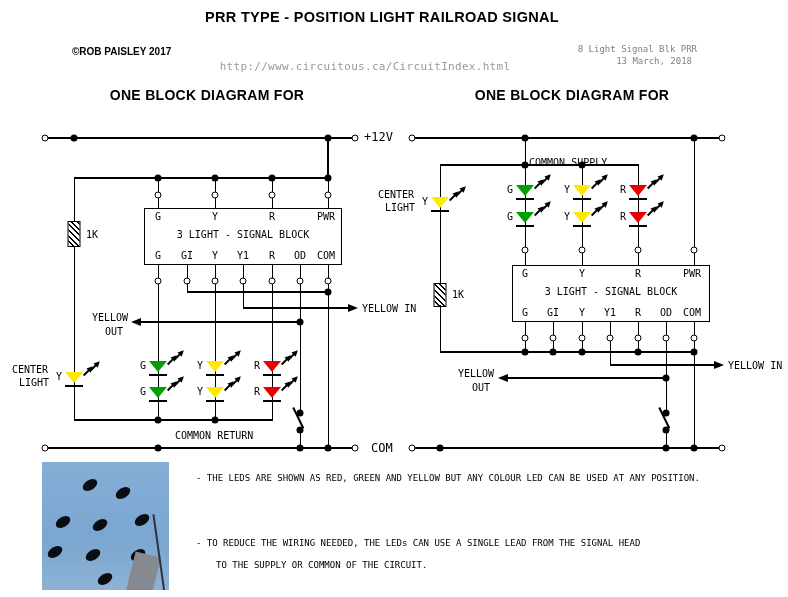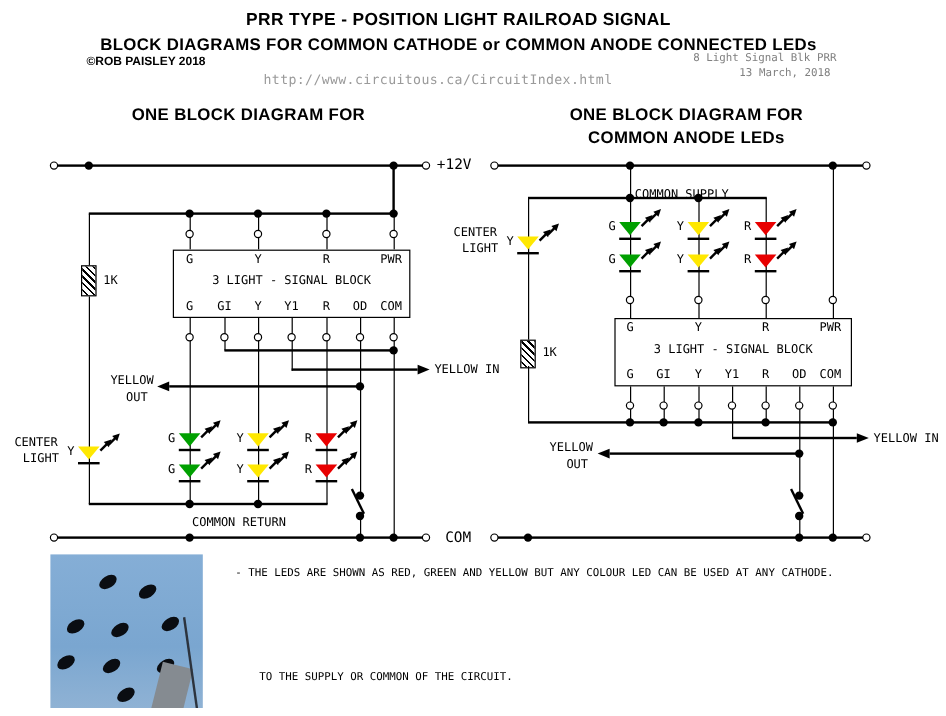--- a/index.html
+++ b/index.html
@@ -45,22 +45,21 @@
   .photo .hood{position:absolute;width:16px;height:10px;background:#0a0d12;border-radius:50%;transform:rotate(-32deg);}
   .photo .mast{position:absolute;left:88px;top:92px;width:26px;height:44px;background:#858b91;transform:rotate(14deg);}
   .photo .cable{position:absolute;left:116px;top:52px;width:1.5px;height:80px;background:#2c333d;transform:rotate(-8deg);}
 </style>
 </head>
 <body>
 
 <div class="canvas">
 
   <div class="hdg" style="left:382px;top:8px;font-size:14.5px">PRR TYPE - POSITION LIGHT RAILROAD SIGNAL</div>
-  <div class="hdg" style="left:382px;top:28px">BLOCK DIAGRAMS FOR COMMON CATHODE or COMMON ANODE CONNECTED LEDs</div>
-  <div style="position:absolute;left:72px;top:46px;font:bold 10px 'Liberation Sans',sans-serif;white-space:nowrap">©ROB PAISLEY 2018</div>
+  <div style="position:absolute;left:72px;top:46px;font:bold 10px 'Liberation Sans',sans-serif;white-space:nowrap">©ROB PAISLEY 2017</div>
   <div class="muted" style="right:91px;top:44px">8 Light Signal Blk PRR</div>
   <div class="muted" style="right:96px;top:56px">13 March, 2018</div>
   <div style="position:absolute;left:365px;top:60px;transform:translateX(-50%);font:11px 'DejaVu Sans Mono',monospace;letter-spacing:.3px;color:#9a9a9a;white-space:nowrap">http://www.circuitous.ca/CircuitIndex.html</div>
 
   <div class="hdg" style="left:207px;top:86px">ONE BLOCK DIAGRAM FOR</div>
 
   <i class="w" style="left:45px;top:137px;width:310px;height:1.5px"></i>
   <i class="pin" style="left:45px;top:138px"></i>
   <i class="pin" style="left:355px;top:138px"></i>
   <i class="dot" style="left:74px;top:138px"></i>
@@ -180,37 +179,36 @@
   <div class="led" style="left:74px;top:372px">
       <i class="tri" style="border-top-color:#FFE800"></i>
       <i class="bar"></i>
       <i class="arr a1"></i>
       <i class="arr a2"></i>
     </div>
 
   <i class="w" style="left:74px;top:419px;width:199px;height:1.5px"></i>
   <i class="dot" style="left:158px;top:420px"></i>
   <i class="dot" style="left:215px;top:420px"></i>
-  <span class="lbl" style="left:160px;top:430px">COMMON RETURN</span>
+  <span class="lbl" style="left:175px;top:430px">COMMON RETURN</span>
 
   <i class="dot" style="left:300px;top:413px"></i>
   <i class="dot" style="left:300px;top:430px"></i>
   <i class="sw" style="left:287px;top:417px"></i>
   <i class="w" style="left:299.5px;top:430px;width:1.5px;height:18px"></i>
 
   <i class="w" style="left:45px;top:447px;width:310px;height:1.5px"></i>
   <i class="pin" style="left:45px;top:448px"></i>
   <i class="pin" style="left:355px;top:448px"></i>
   <i class="dot" style="left:158px;top:448px"></i>
   <i class="dot" style="left:300px;top:448px"></i>
   <i class="dot" style="left:328px;top:448px"></i>
   <span class="lbl lbl12" style="left:371px;top:442px">COM</span>
 
   <div class="hdg" style="left:572px;top:86px">ONE BLOCK DIAGRAM FOR</div>
-  <div class="hdg" style="left:572px;top:105px">COMMON ANODE LEDs</div>
 
   <i class="w" style="left:412px;top:137px;width:310px;height:1.5px"></i>
   <i class="pin" style="left:412px;top:138px"></i>
   <i class="pin" style="left:722px;top:138px"></i>
   <i class="dot" style="left:525px;top:138px"></i>
   <i class="dot" style="left:694px;top:138px"></i>
 
   <i class="w" style="left:524.5px;top:138px;width:1.5px;height:27px"></i>
   <span class="lbl" style="left:529px;top:157px">COMMON SUPPLY</span>
   <i class="w" style="left:440px;top:164px;width:199px;height:1.5px"></i>
@@ -353,16 +351,17 @@
     <i class="hood" style="left:50px;top:58px"></i>
     <i class="hood" style="left:92px;top:53px"></i>
     <i class="hood" style="left:5px;top:85px"></i>
     <i class="hood" style="left:43px;top:88px"></i>
     <i class="hood" style="left:88px;top:88px"></i>
     <i class="hood" style="left:55px;top:112px"></i>
     <i class="mast"></i>
     <i class="cable"></i>
   </div>
 
-  <div class="note" style="left:196px;top:473px">- THE LEDS ARE SHOWN AS RED, GREEN AND YELLOW BUT ANY COLOUR LED CAN BE USED AT ANY CATHODE.</div>
+  <div class="note" style="left:196px;top:473px">- THE LEDS ARE SHOWN AS RED, GREEN AND YELLOW BUT ANY COLOUR LED CAN BE USED AT ANY POSITION.</div>
+  <div class="note" style="left:196px;top:538px">- TO REDUCE THE WIRING NEEDED, THE LEDs CAN USE A SINGLE LEAD FROM THE SIGNAL HEAD</div>
   <div class="note" style="left:216px;top:560px">TO THE SUPPLY OR COMMON OF THE CIRCUIT.</div>
 
 </div>
 
 </body></html>

